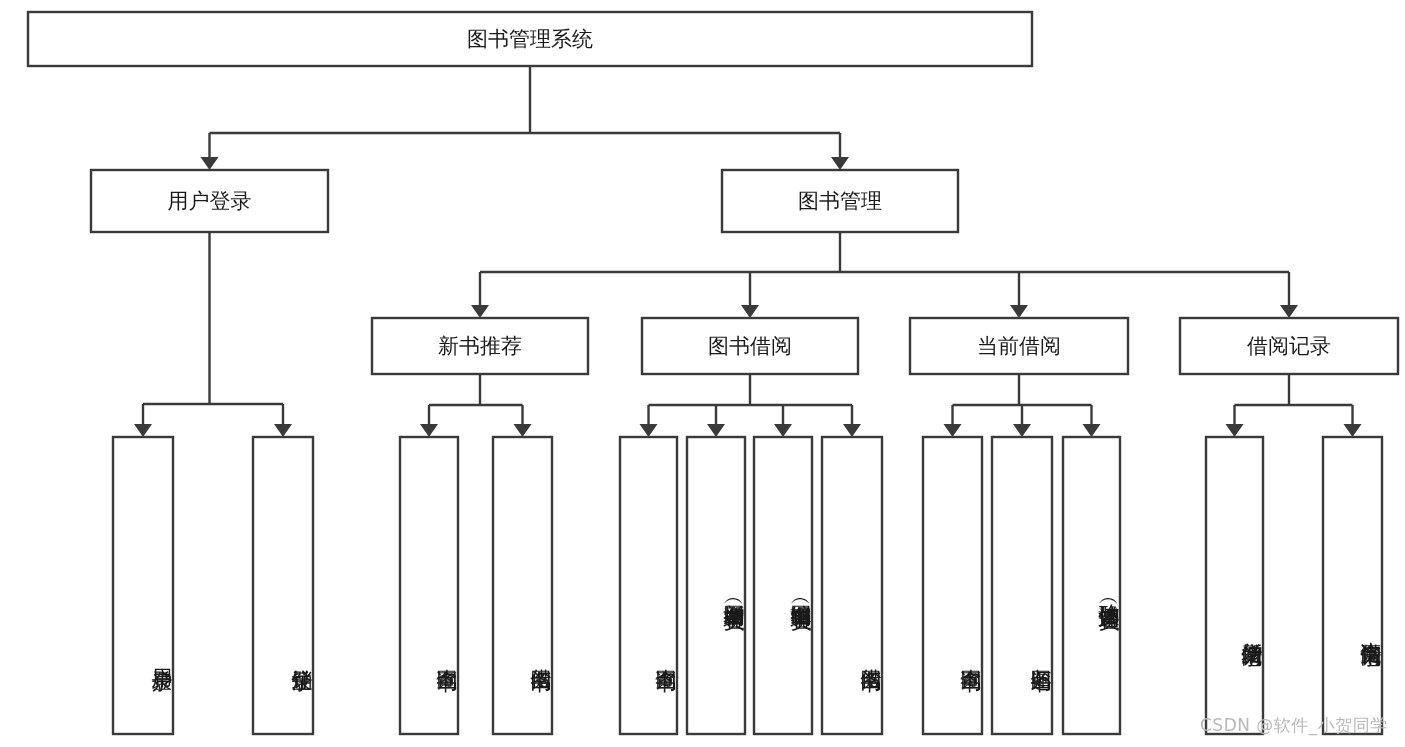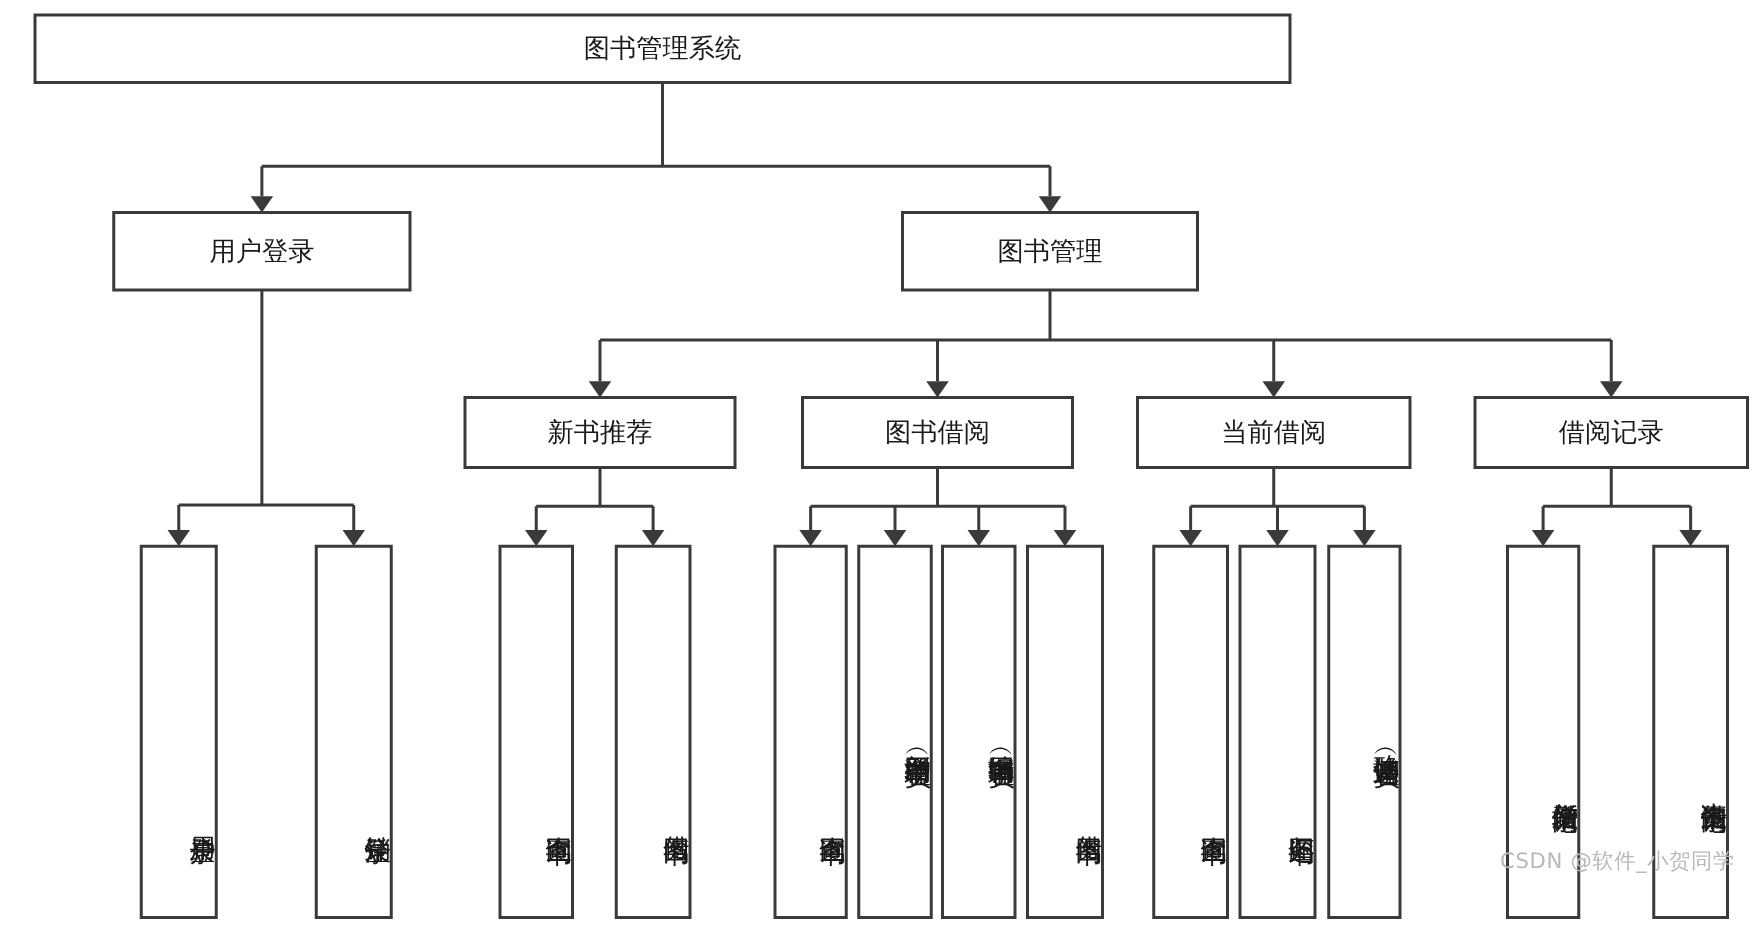--- a/index.html
+++ b/index.html
@@ -63,21 +63,21 @@
     text-align: start;
     pointer-events: none;
   }
   .watermark {
     position: absolute;
     font-family: "DejaVu Sans", "Liberation Sans", sans-serif;
     font-size: 17px;
     color: #b9b9b9;
     white-space: nowrap;
     left: 1190px;
-    top: 677px;
+    top: 714px;
     letter-spacing: 0.5px;
   }
 </style>
 </head>
 <body>
 
 <div id="diagram-root">
 
   <svg class="tree-canvas" viewBox="0 0 1405 747">
     <g id="edges-layer">

